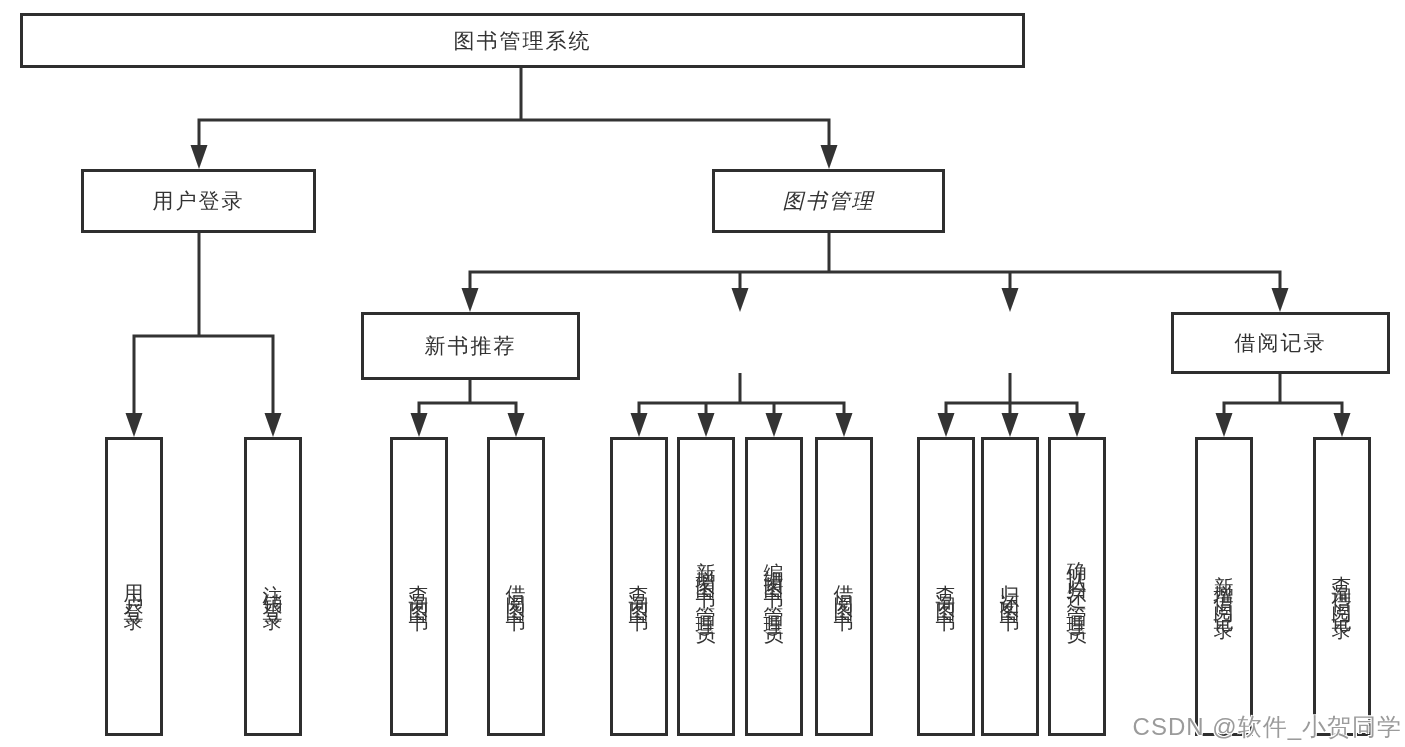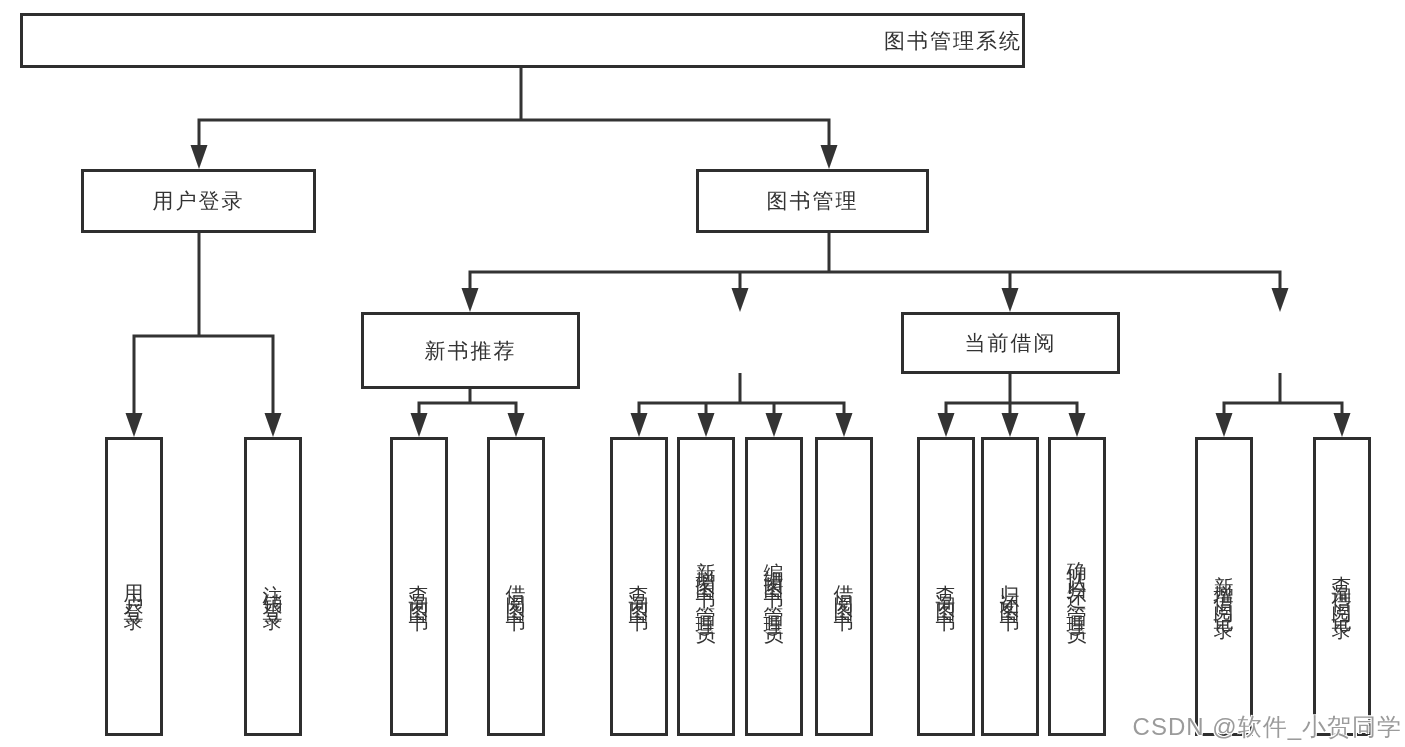--- a/index.html
+++ b/index.html
@@ -105,36 +105,36 @@
       <polygon points="765.5,413 782.5,413 774,437"></polygon>
       <polygon points="835.5,413 852.5,413 844,437"></polygon>
       <polygon points="937.5,413 954.5,413 946,437"></polygon>
       <polygon points="1001.5,413 1018.5,413 1010,437"></polygon>
       <polygon points="1068.5,413 1085.5,413 1077,437"></polygon>
       <polygon points="1215.5,413 1232.5,413 1224,437"></polygon>
       <polygon points="1333.5,413 1350.5,413 1342,437"></polygon>
     </g>
   </svg>
 
-  <div class="node" style="left:20px; top:13px; width:1005px; height:55px;justify-content:flex-end;">
+  <div class="node" style="left:20px; top:13px; width:1005px; height:55px;">
     <span class="hlabel">图书管理系统</span>
   </div>
 
   <div class="node" style="left:81px; top:169px; width:235px; height:64px;">
     <span class="hlabel">用户登录</span>
   </div>
-  <div class="node" style="left:696px; top:169px; width:233px; height:64px;">
+  <div class="node" style="left:712px; top:169px; width:233px; height:64px;font-style:italic;">
     <span class="hlabel">图书管理</span>
   </div>
 
-  <div class="node" style="left:361px; top:312px; width:219px; height:77px;font-family:Liberation Mono, monospace;">
+  <div class="node" style="left:361px; top:312px; width:219px; height:68px;font-family:Liberation Mono, monospace;">
     <span class="hlabel">新书推荐</span>
   </div>
-  <div class="node" style="left:901px; top:312px; width:219px; height:62px;">
-    <span class="hlabel">当前借阅</span>
+  <div class="node" style="left:1171px; top:312px; width:219px; height:62px;">
+    <span class="hlabel">借阅记录</span>
   </div>
 
   <div class="node lvl4" style="left:105px;">
     <span class="vlabel">用户登录</span>
   </div>
   <div class="node lvl4" style="left:244px;">
     <span class="vlabel">注销登录</span>
   </div>
 
   <div class="node lvl4" style="left:390px;">

